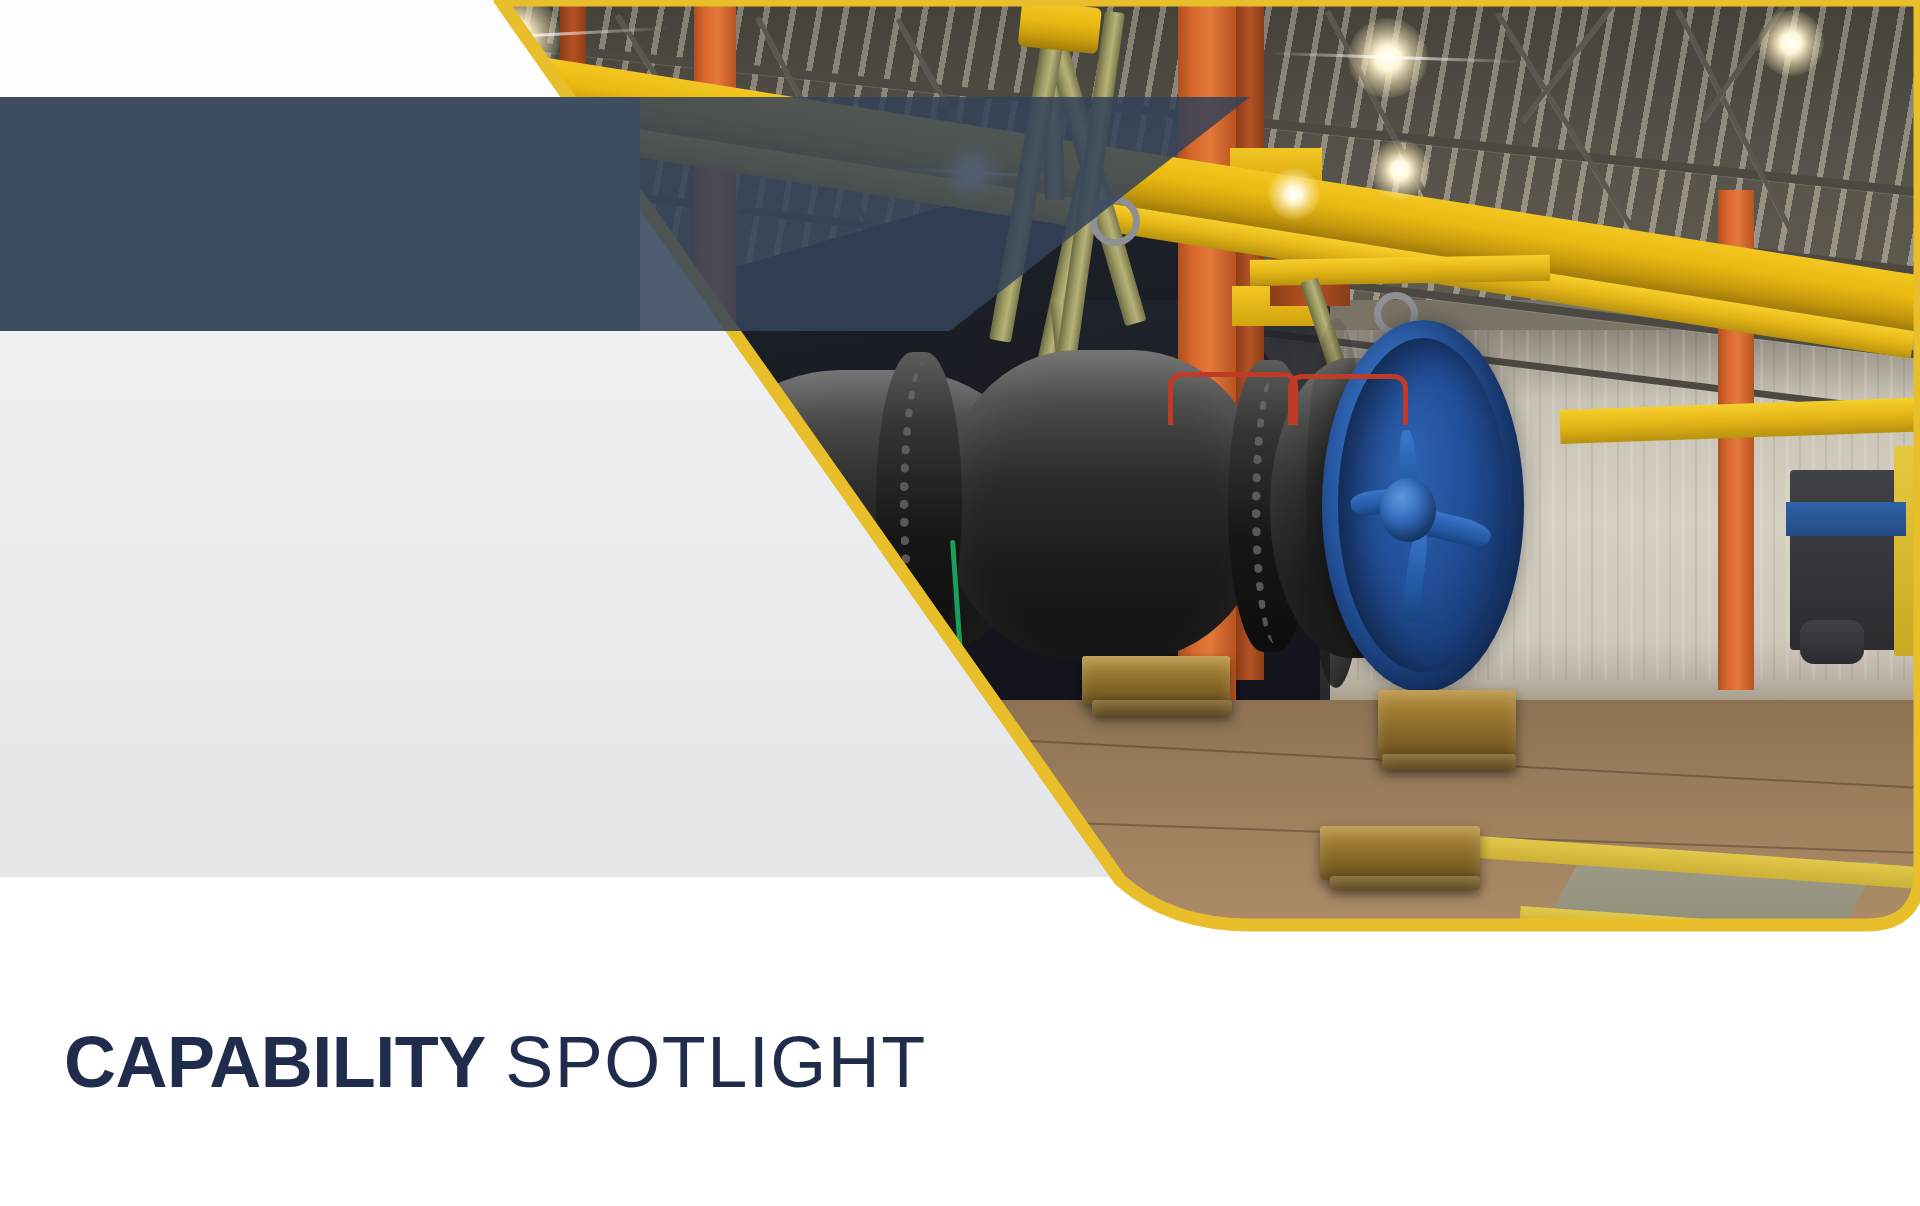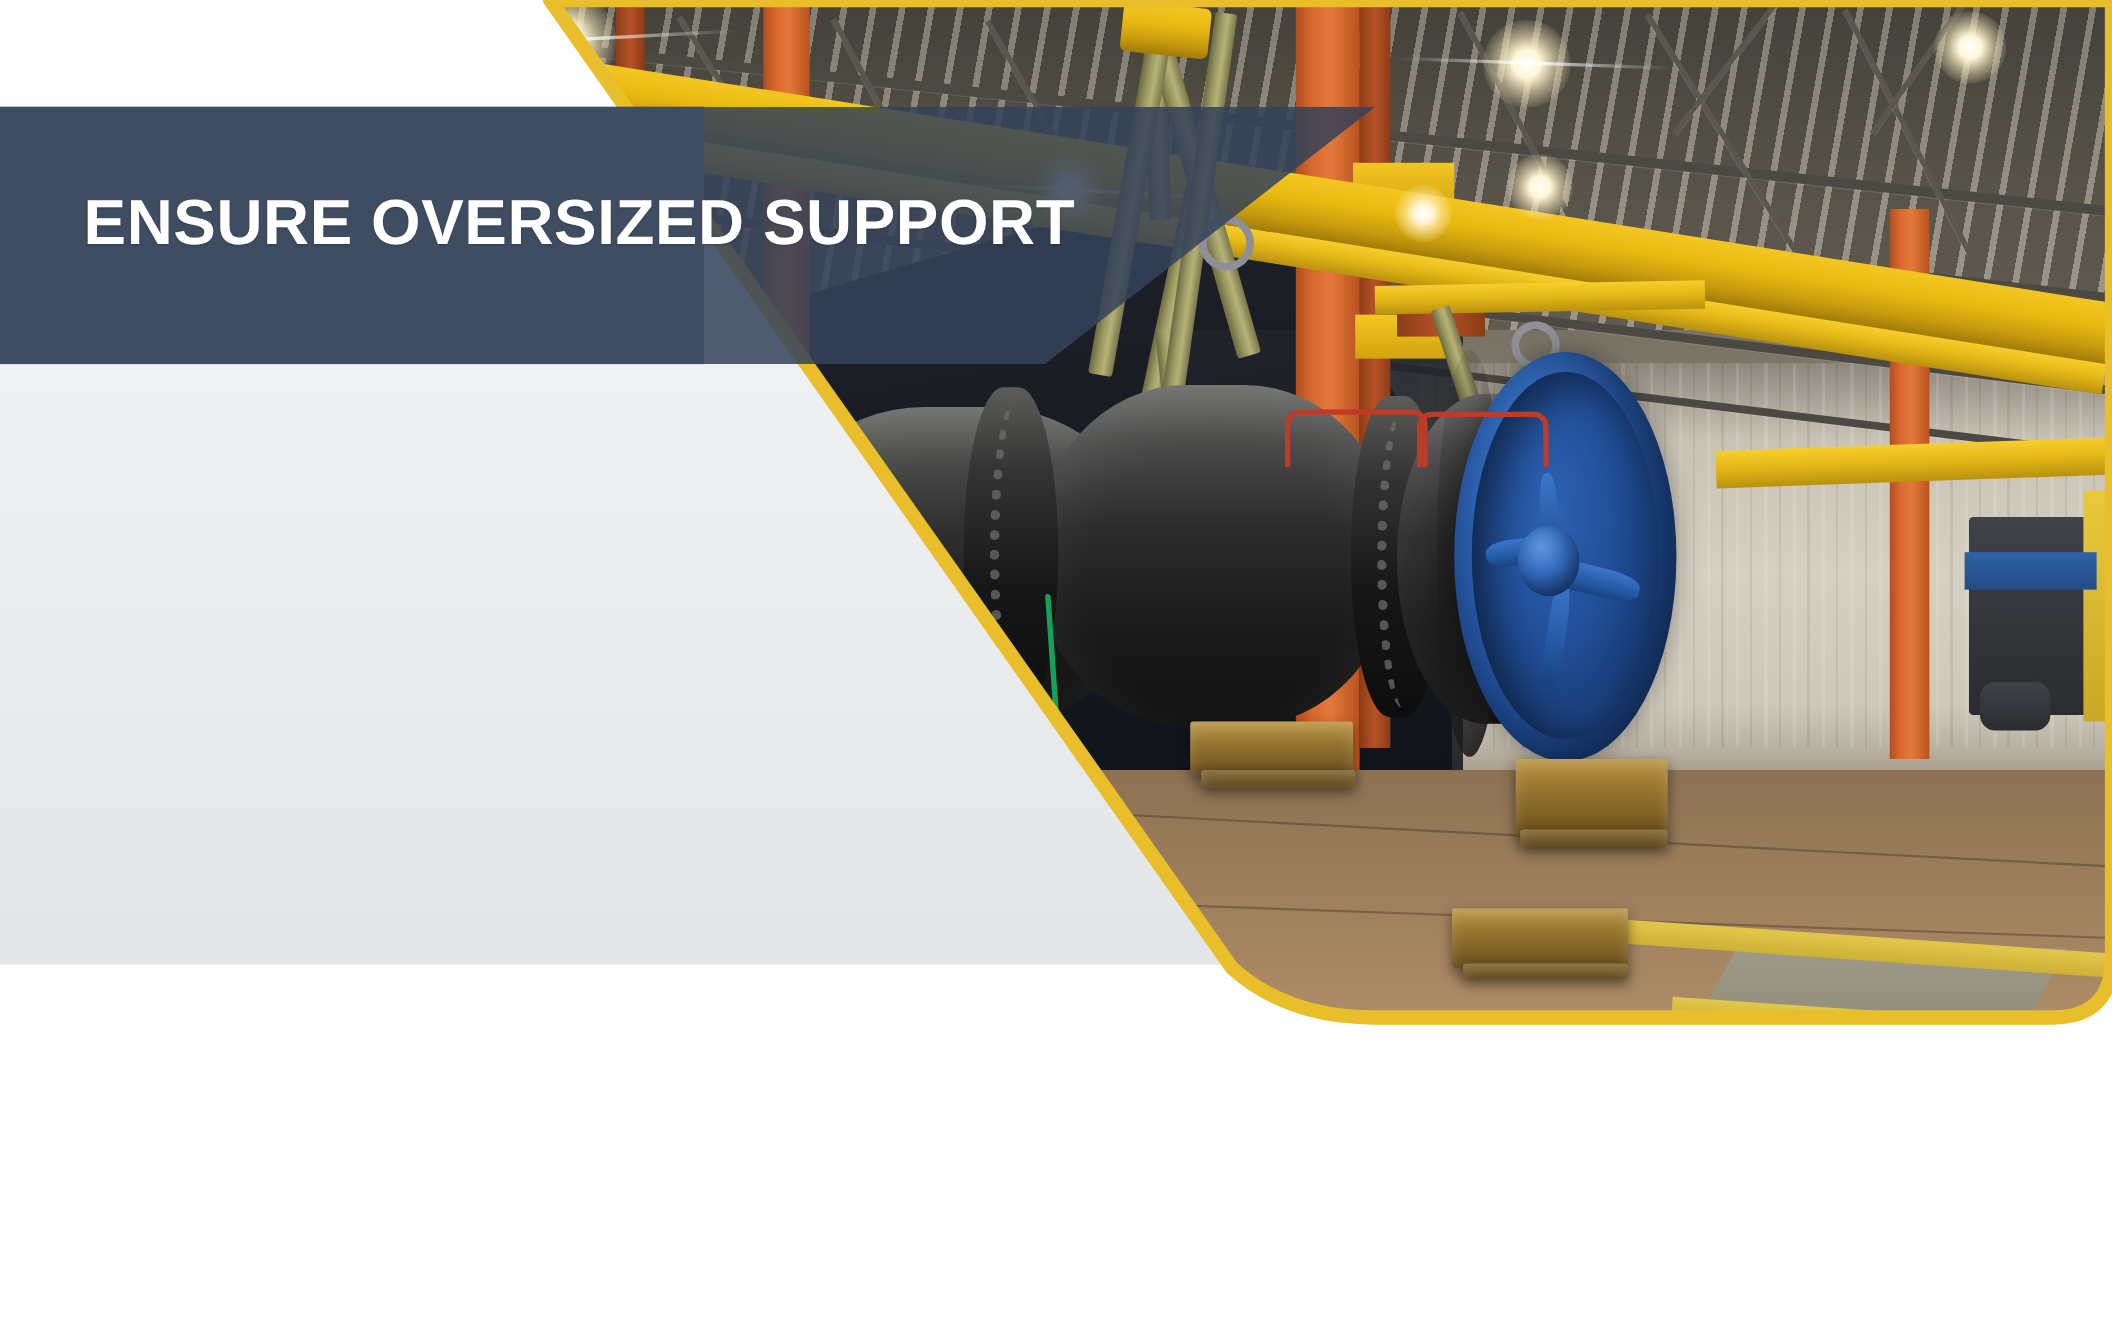--- a/index.html
+++ b/index.html
@@ -433,16 +433,18 @@
 
     </div>
   </div>
 
   <svg class="gold-stroke" viewBox="0 0 1920 1206" width="1920" height="1206" xmlns="http://www.w3.org/2000/svg">
     <path d="M 500 0 L 1920 0 L 1920 870 Q 1920 925 1866 925 L 1250 925 Q 1170 925 1120 880 Z" fill="none" stroke="#E8BE2A" stroke-width="13" stroke-linejoin="round"></path>
   </svg>
 
   <div class="headline-band"></div>
   <div class="headline-band-solid"></div>
-  <h1 class="headline">ENSURE OVERSIZED SUPPORT</h1>
-
+
+  <div class="lockup">
+    <span class="strong">CAPABILITY</span><span> </span><span class="light">SPOTLIGHT</span>
+  </div>
 
 </div>
 
 </body></html>

